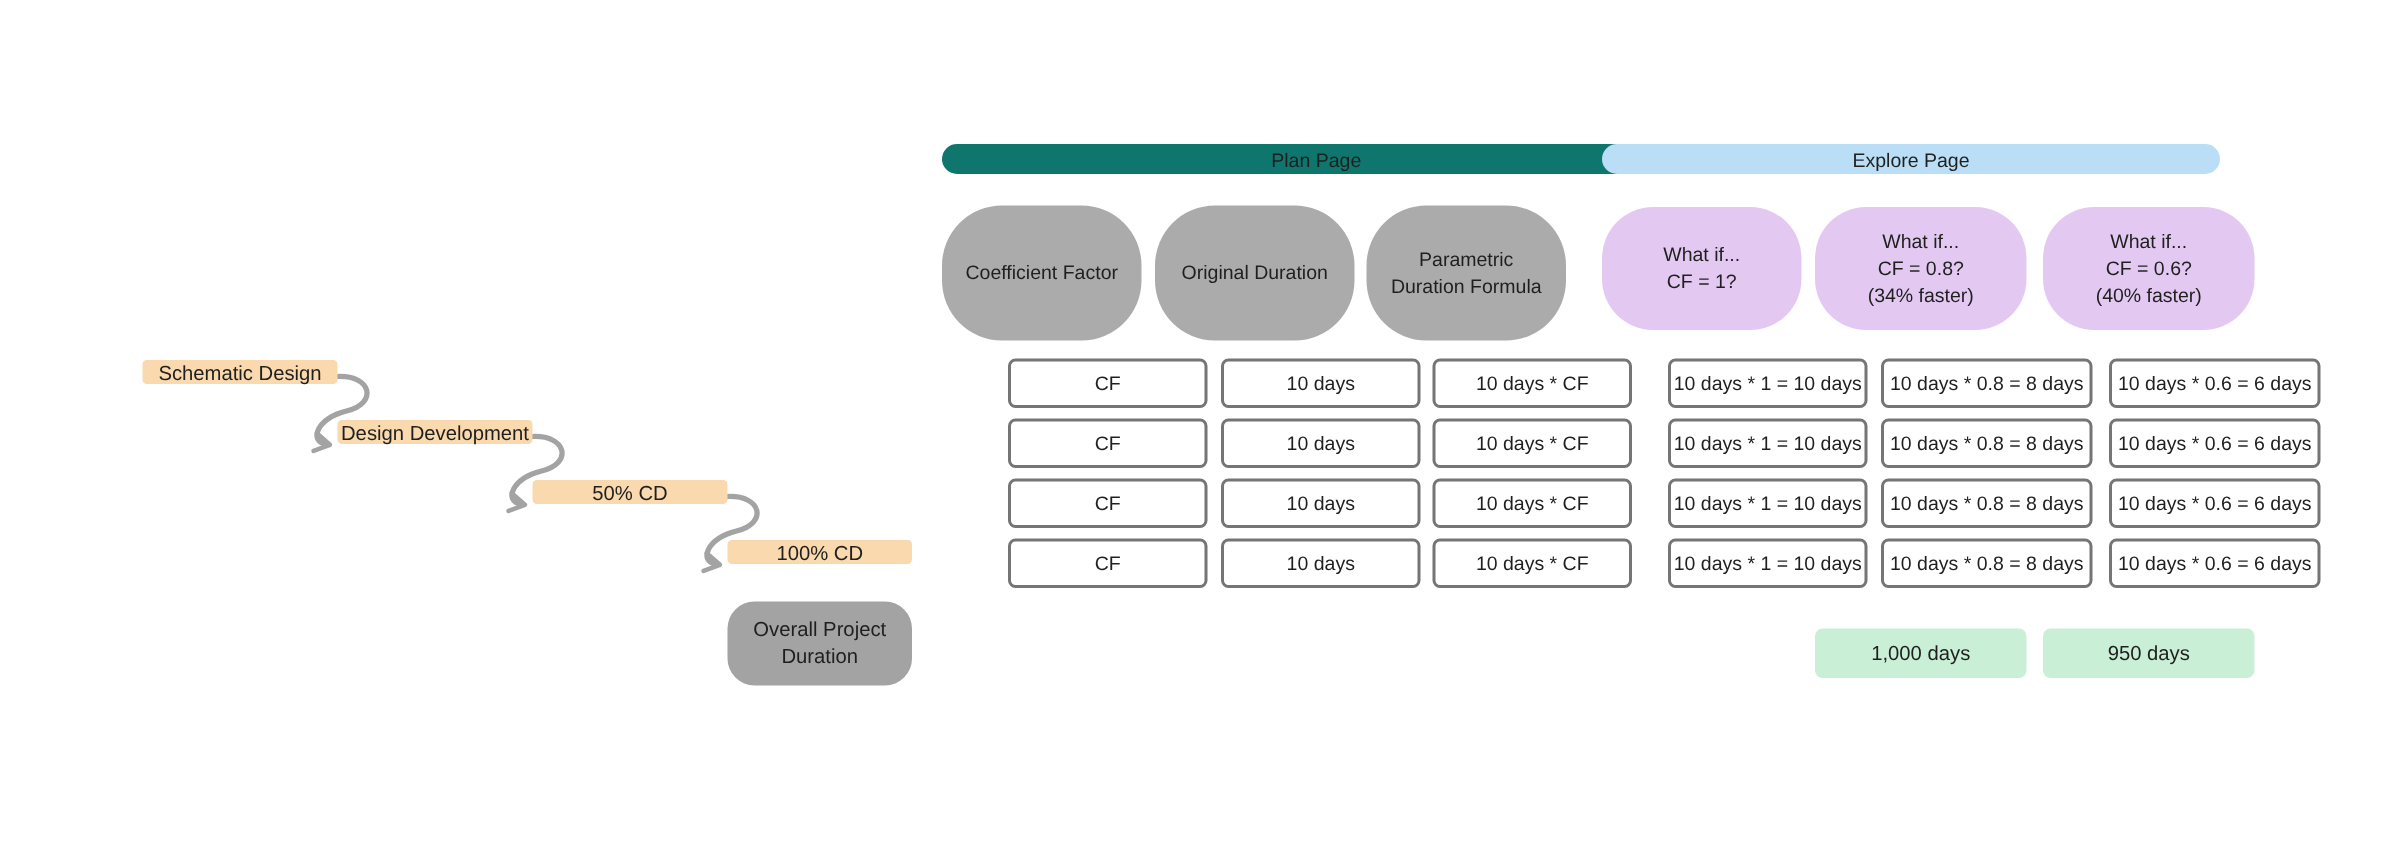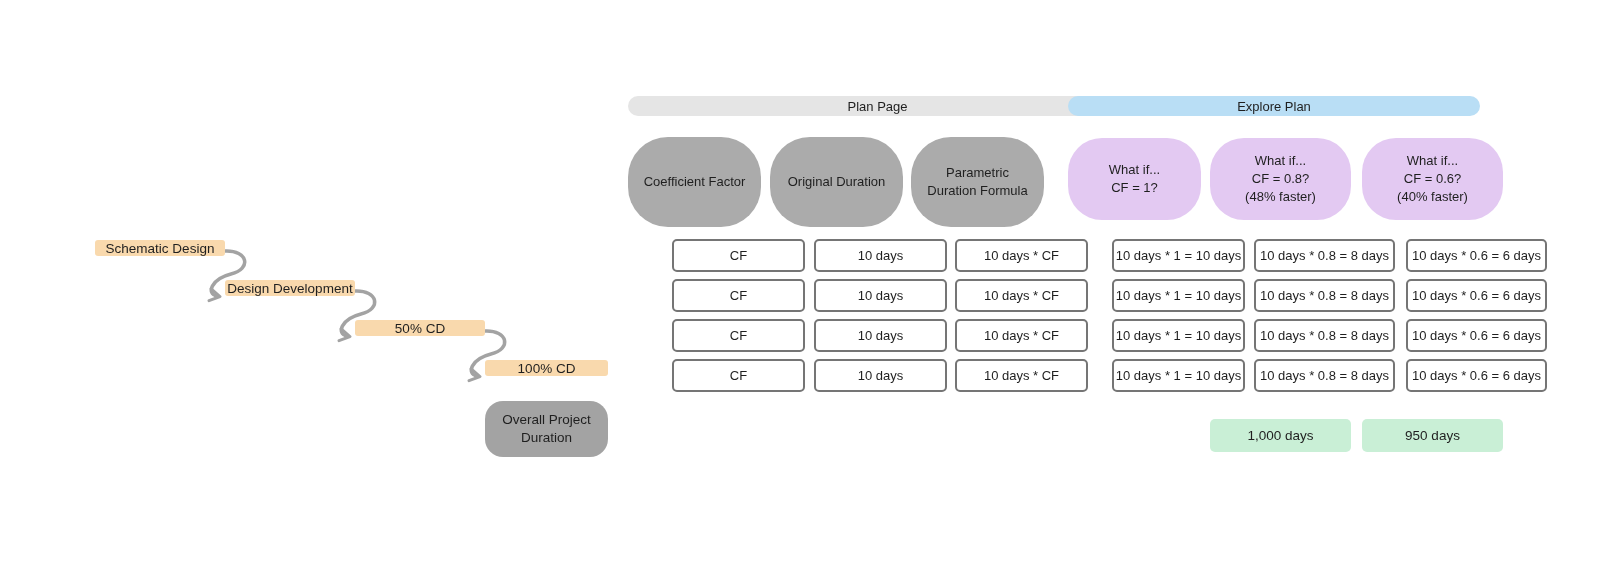--- a/index.html
+++ b/index.html
@@ -23,21 +23,21 @@
     background:#a3a3a3;border-radius:18px;display:flex;align-items:center;
     justify-content:center;text-align:center;font-size:13.5px;line-height:18px;
     padding:0 12px;box-sizing:border-box;
   }
 
   
   .pill{
     position:absolute;top:96px;height:20px;border-radius:10px;
     display:flex;align-items:center;justify-content:center;font-size:13px;
   }
-  .pill-plan{left:628px;width:499px;background:#e5e5e5;}
+  .pill-plan{left:628px;width:499px;background:#0f766e;}
   .pill-explore{left:1068px;width:412px;background:#b9def5;}
 
   
   .colhead{
     position:absolute;display:flex;flex-direction:column;align-items:center;
     justify-content:center;font-size:13px;line-height:18px;text-align:center;
   }
   .gray-col{top:137px;height:90px;background:#ababab;border-radius:40px;}
   .purple-col{top:138px;height:82px;background:#e3c9f2;border-radius:34px;}
 
@@ -79,21 +79,21 @@
     <path d="M485,331 C508,330 512,349 491,354 C471,359 466,374 477,376" fill="none" stroke="#a3a3a3" stroke-width="3.5" stroke-linecap="round" marker-end="url(#arrowhead)"></path>
   </svg>
 
   <div class="step step0">Schematic Design</div>
   <div class="step step1">Design Development</div>
   <div class="step step2">50% CD</div>
   <div class="step step3">100% CD</div>
   <div class="summary">Overall Project Duration</div>
 
   <div class="pill pill-plan">Plan Page</div>
-  <div class="pill pill-explore">Explore Plan</div>
+  <div class="pill pill-explore">Explore Page</div>
 
   <div class="colhead gray-col pc0">
     <div>Coefficient Factor</div>
     <div></div>
   </div>
   <div class="colhead gray-col pc2">
     <div>Parametric</div>
     <div>Duration Formula</div>
   </div>
   <div class="colhead gray-col pc1">
@@ -102,21 +102,21 @@
   </div>
 
   <div class="colhead purple-col ec0">
     <div>What if...</div>
     <div>CF = 1?</div>
     <div></div>
   </div>
   <div class="colhead purple-col ec1">
     <div>What if...</div>
     <div>CF = 0.8?</div>
-    <div>(48% faster)</div>
+    <div>(34% faster)</div>
   </div>
   <div class="colhead purple-col ec2">
     <div>What if...</div>
     <div>CF = 0.6?</div>
     <div>(40% faster)</div>
   </div>
 
   <div class="cell pc0 r0">CF</div>
   <div class="cell pc1 r0">10 days</div>
   <div class="cell pc2 r0">10 days * CF</div>

